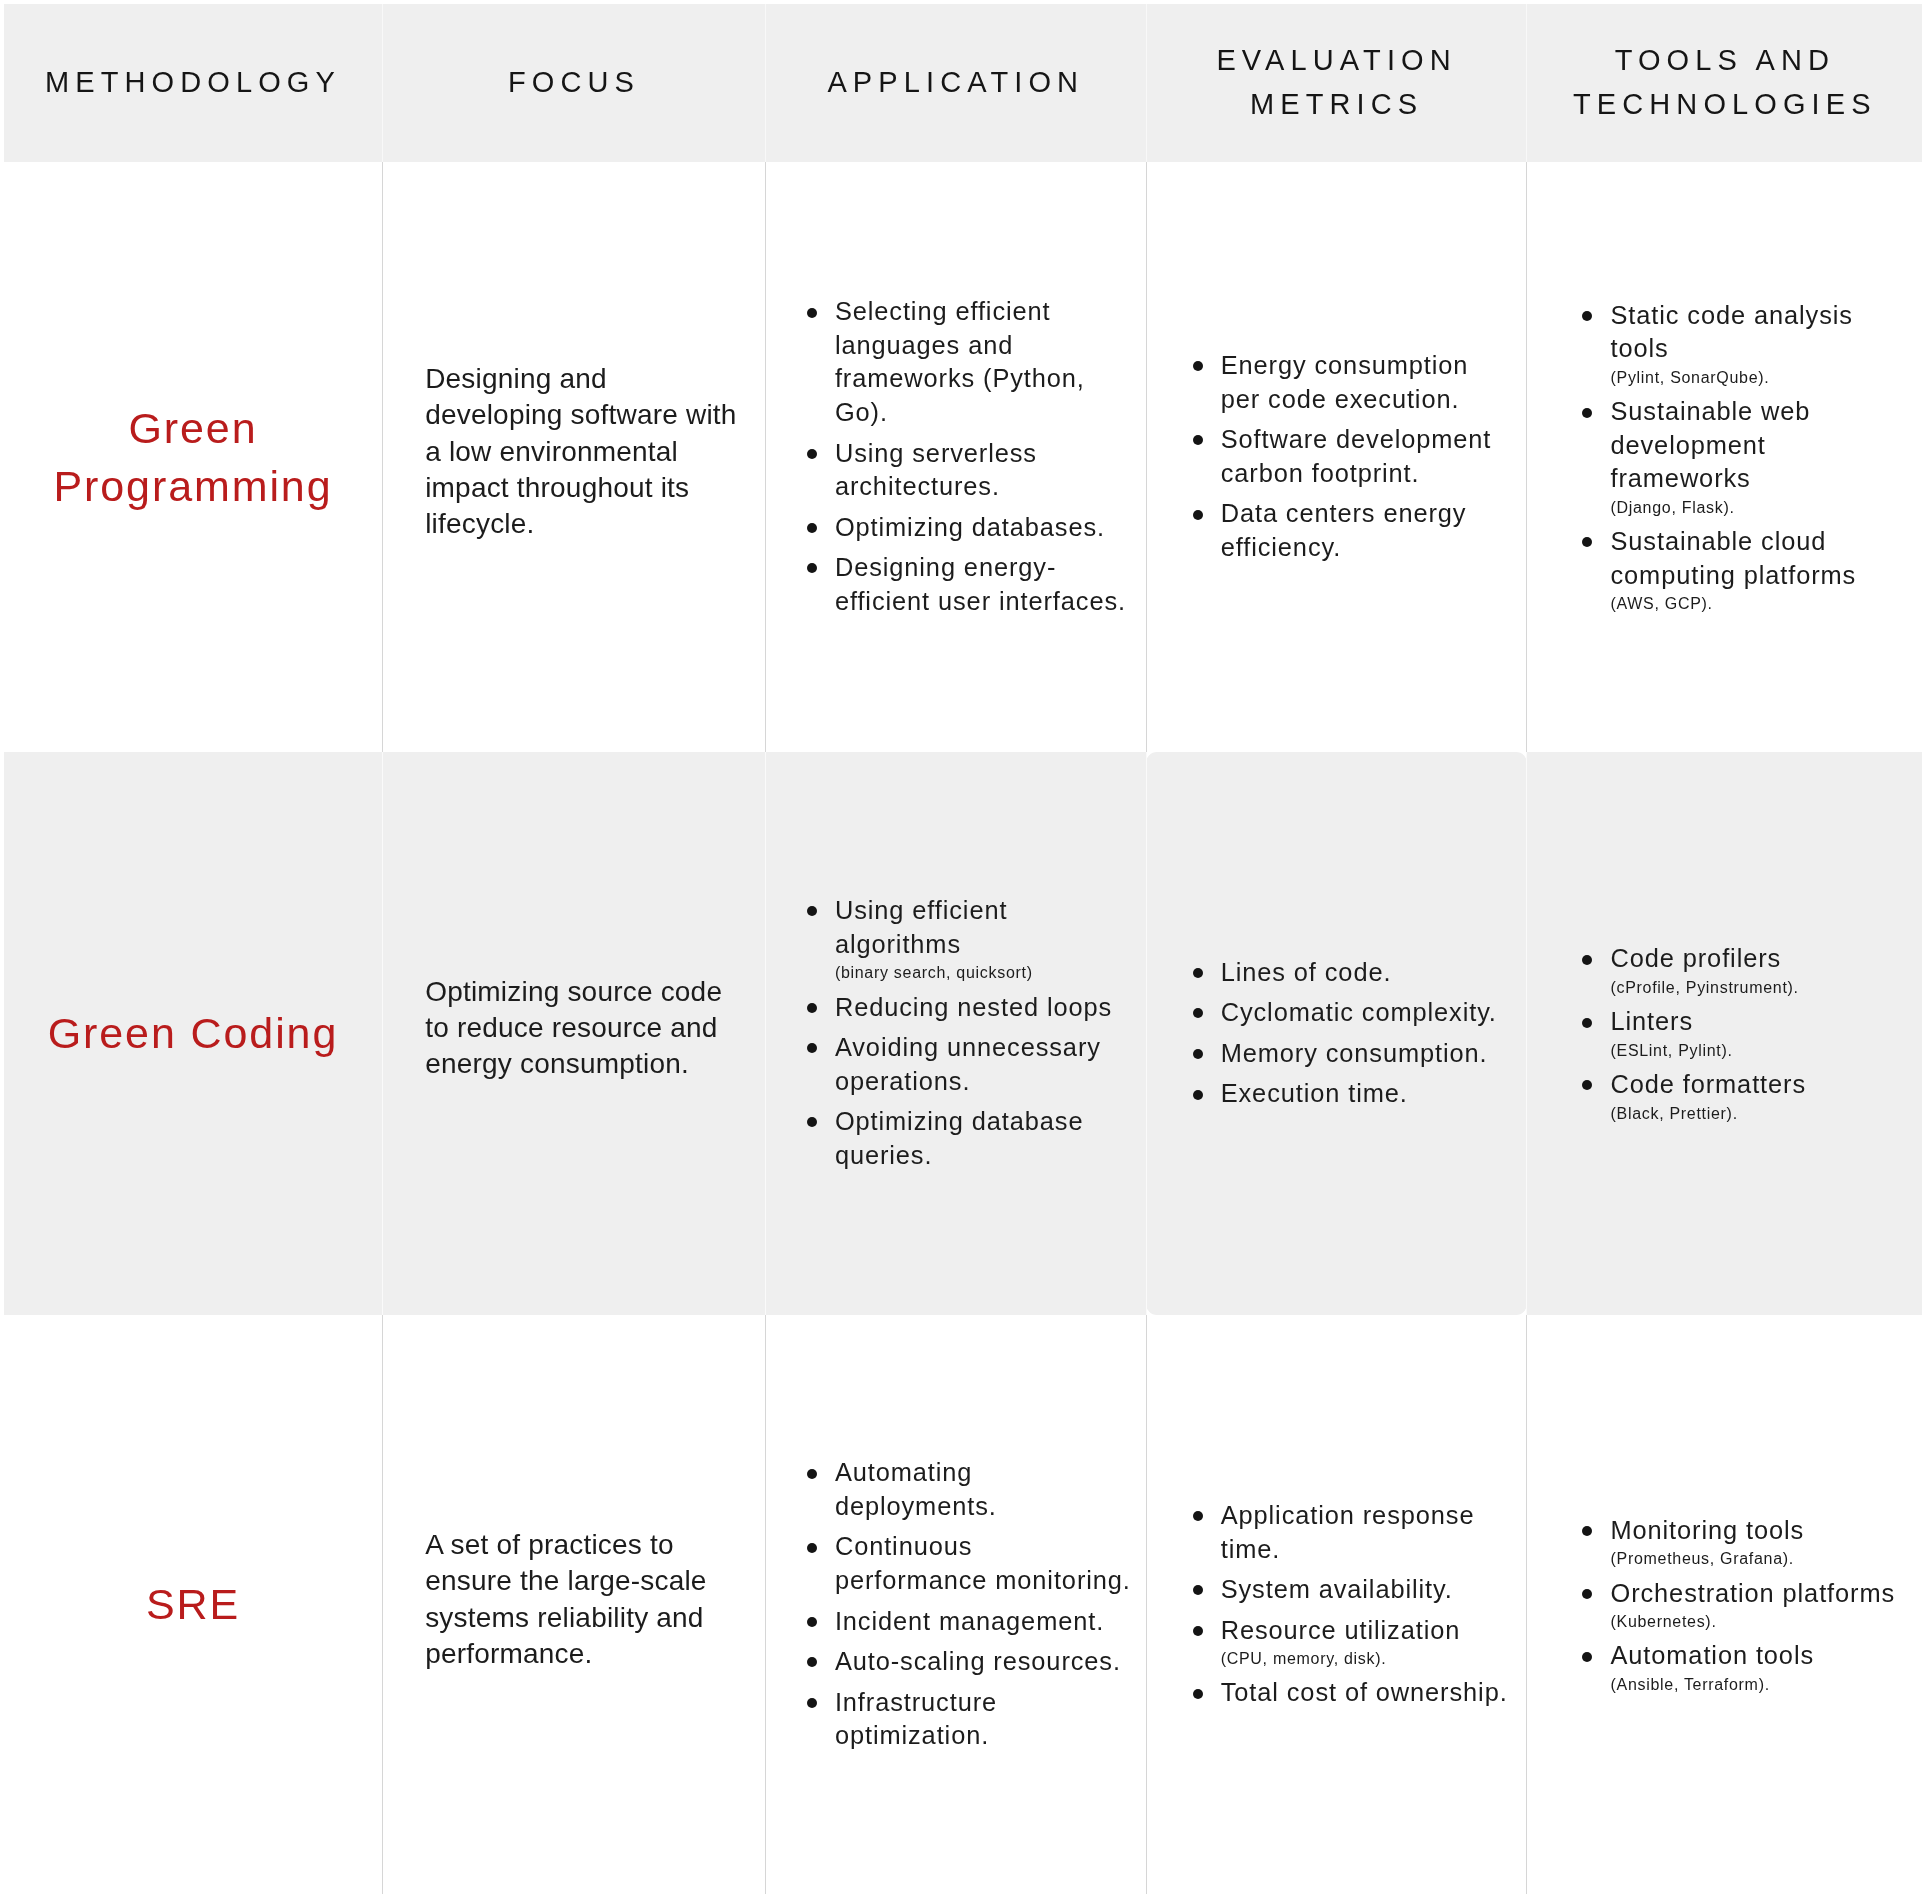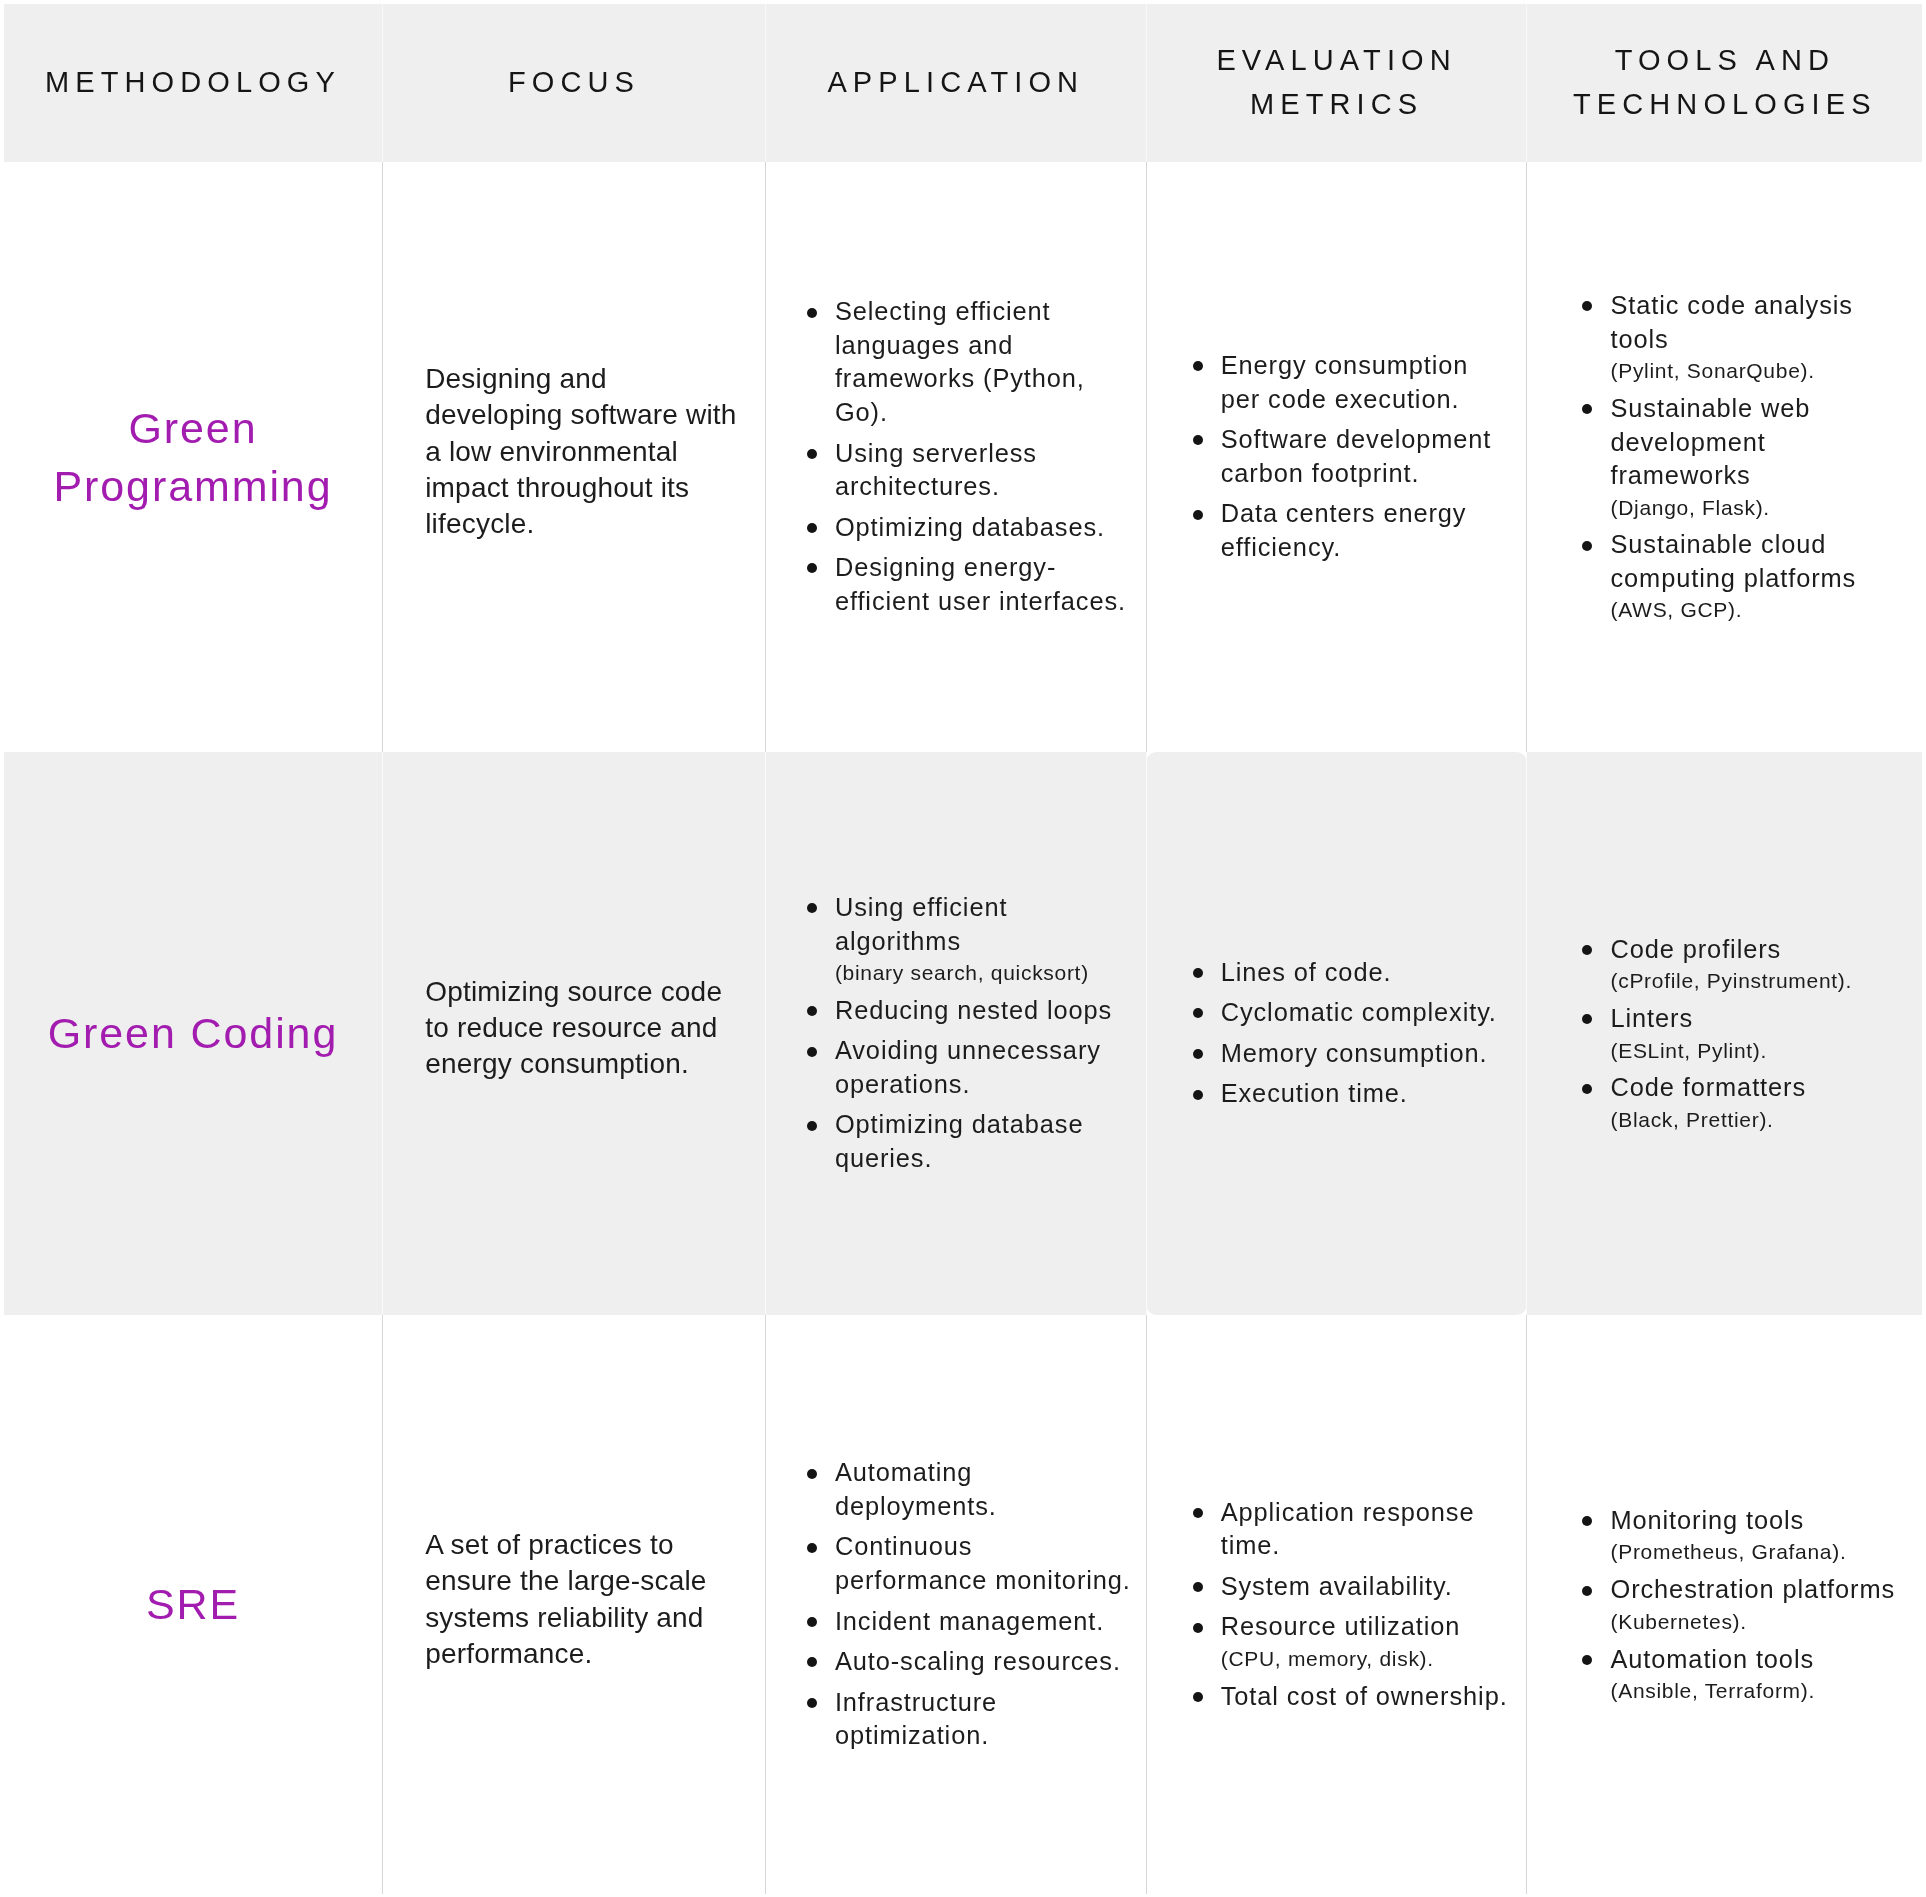--- a/index.html
+++ b/index.html
@@ -24,39 +24,39 @@
     border-right:1.4px solid #f8f8f8;padding:0 14px;
   }
   th:last-child{border-right:none;text-align:center;}
 
   td{vertical-align:middle;border-right:1.4px solid #d6d6d6;}
   td:last-child{border-right:none;}
   tr.gray td{background:#efefef;border-right-color:#fafafa;}
   tr.white td{background:#ffffff;border-right-color:#d6d6d6;}
 
   .c-method{text-align:center;padding:0 19px;}
-  .mname{font-size:43px;line-height:1.35;letter-spacing:1.9px;color:#a21caf;}
+  .mname{font-size:43px;line-height:1.35;letter-spacing:1.9px;color:#b91c1c;}
 
   .c-focus{padding:0 20px 10px 42px;}
   .ftext{font-size:28px;line-height:1.3;letter-spacing:0.2px;}
 
   .c-list ul{list-style:none;margin:0;padding:0;}
   .c-app{padding:0 14px 0 40px;}
   .c-met{padding:0 13px 0 45px;border-radius:11px;}
   .c-tools{padding:0 13px 0 54px;}
   .c-list li{
     position:relative;padding-left:29px;
     font-size:25.4px;line-height:1.32;letter-spacing:0.9px;
   }
   .c-list li + li{margin-top:7px;}
   .c-list li::before{
     content:'';position:absolute;left:0.9px;top:12.2px;
     width:10px;height:10px;border-radius:50%;background:#141414;
   }
-  .b-note{display:block;font-size:21px;letter-spacing:0.7px;line-height:1.28;margin-top:1.9px;}
+  .b-note{display:block;font-size:16px;letter-spacing:0.7px;line-height:1.28;margin-top:1.9px;}
 </style>
 </head>
 <body>
 
 <table>
   <colgroup>
       <col class="c1">
       <col class="c2">
       <col class="c3">
       <col class="c4">

